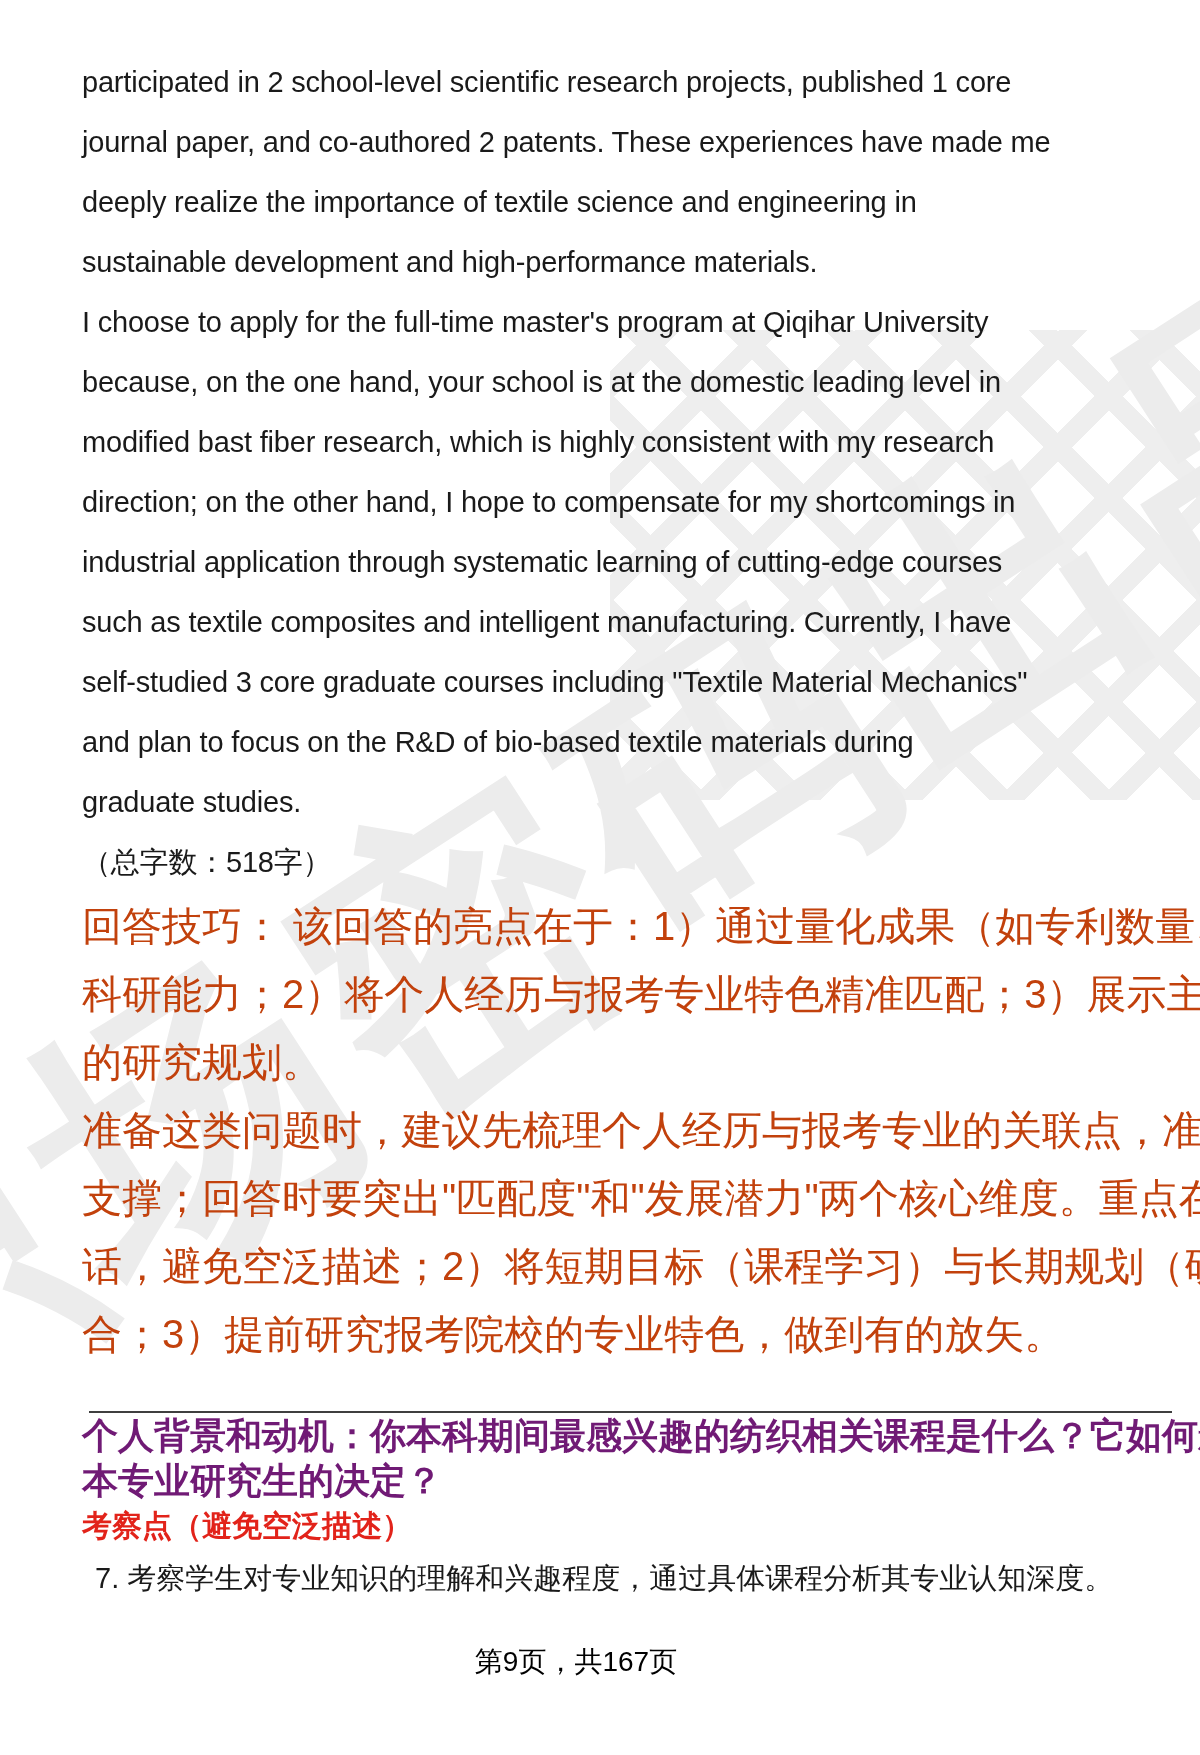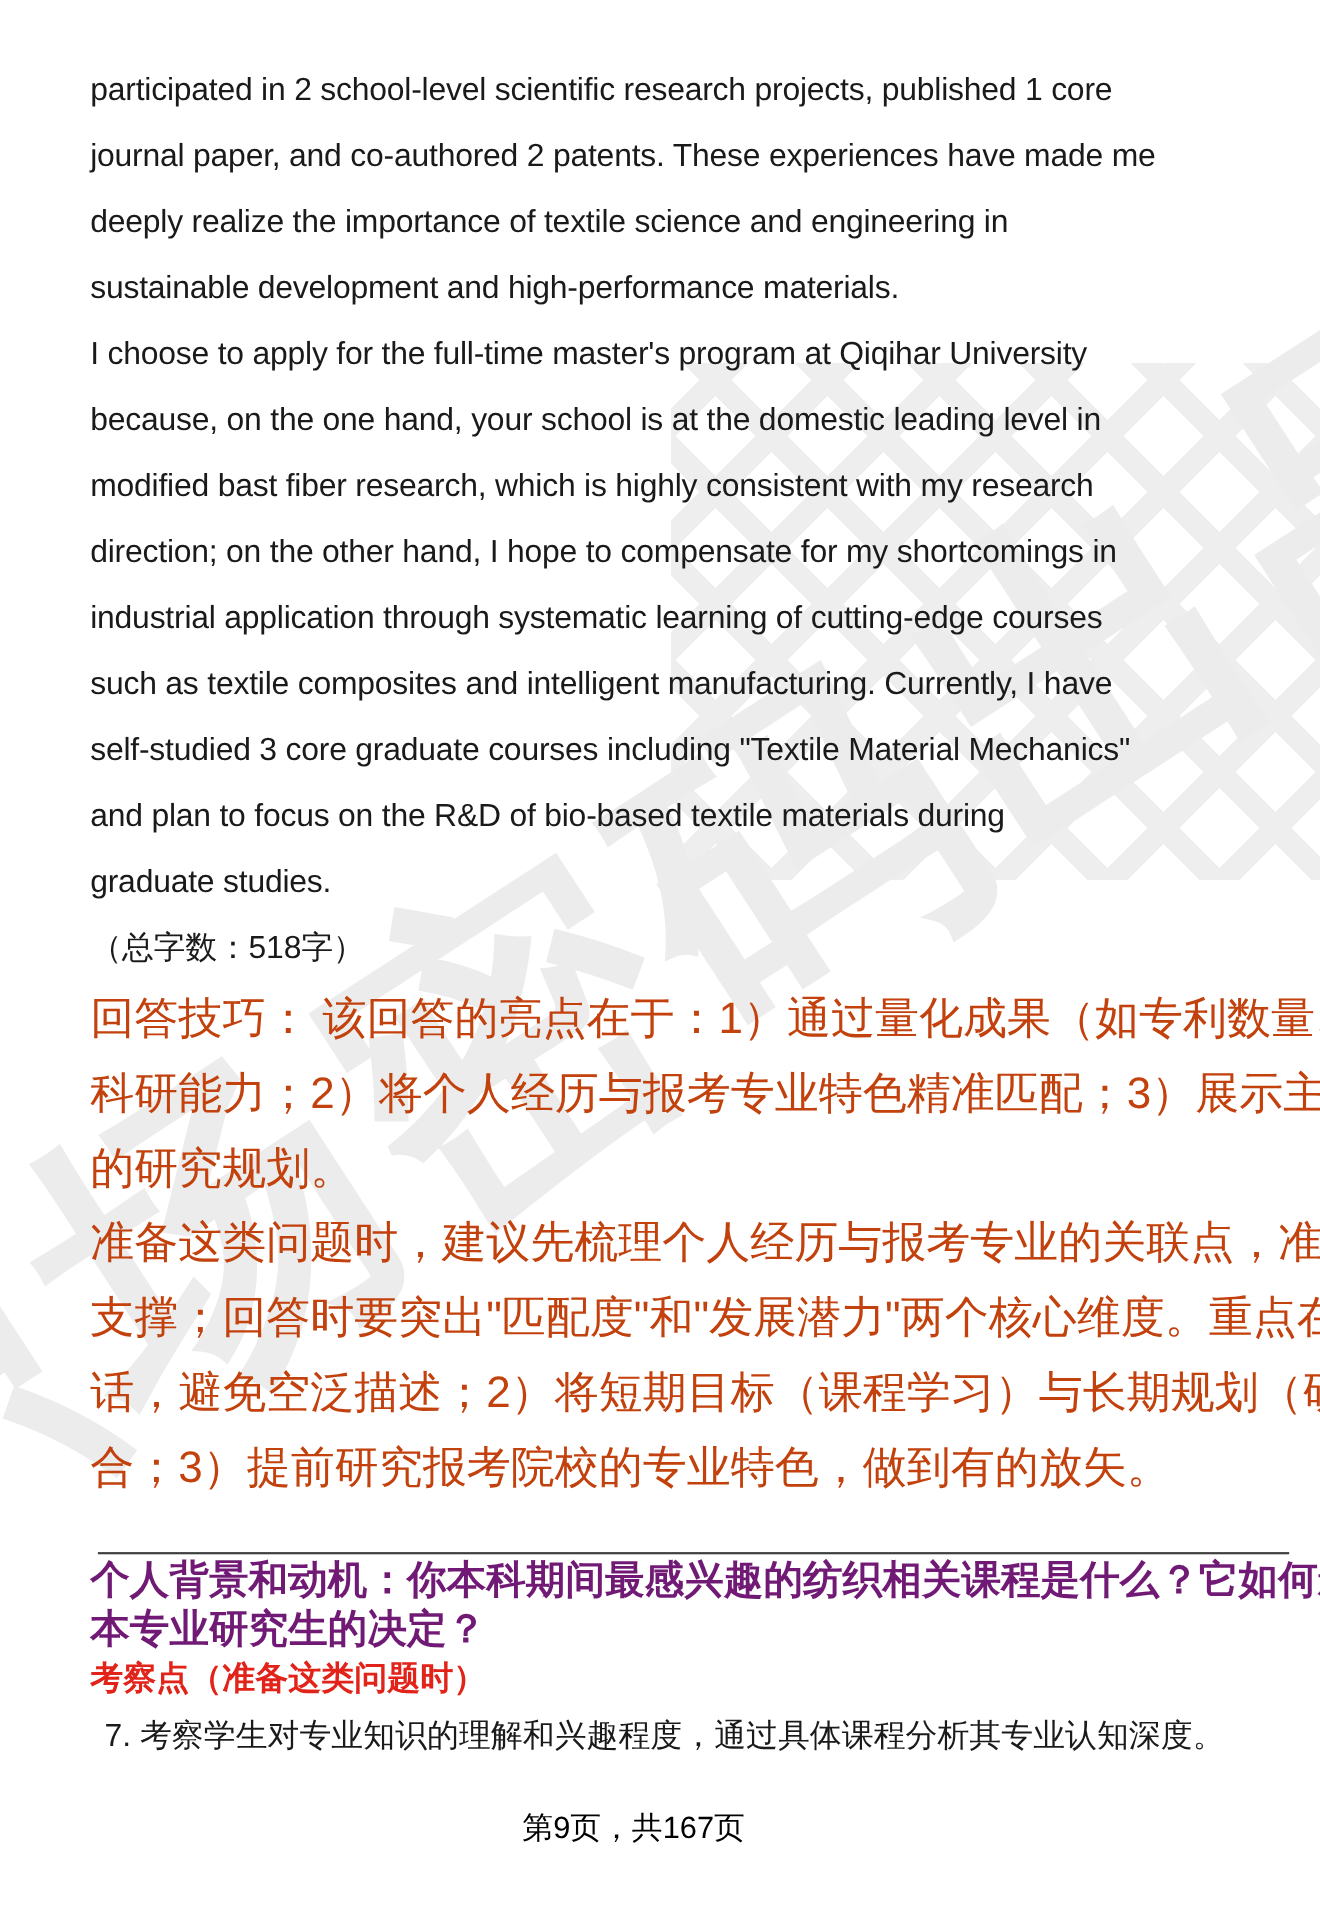--- a/index.html
+++ b/index.html
@@ -139,20 +139,20 @@
     <p class="cn-text">准备这类问题时，建议先梳理个人经历与报考专业的关联点，准备2-3个具体案例
 支撑；回答时要突出"匹配度"和"发展潜力"两个核心维度。重点在于：1）用数据说
 话，避免空泛描述；2）将短期目标（课程学习）与长期规划（研究方向）有机结
 合；3）提前研究报考院校的专业特色，做到有的放矢。</p>
 
     <hr class="divider">
 
     <h2 class="red-heading">个人背景和动机：你本科期间最感兴趣的纺织相关课程是什么？它如何影响你报考
 本专业研究生的决定？</h2>
 
-    <h3 class="red-subheading">考察点（准备这类问题时）</h3>
+    <h3 class="red-subheading">考察点（避免空泛描述）</h3>
 
     <p class="list-item">7. 考察学生对专业知识的理解和兴趣程度，通过具体课程分析其专业认知深度。</p>
 
     <div class="page-footer">第9页，共167页</div>
 
   </div>
 </div>
 
 </body></html>

